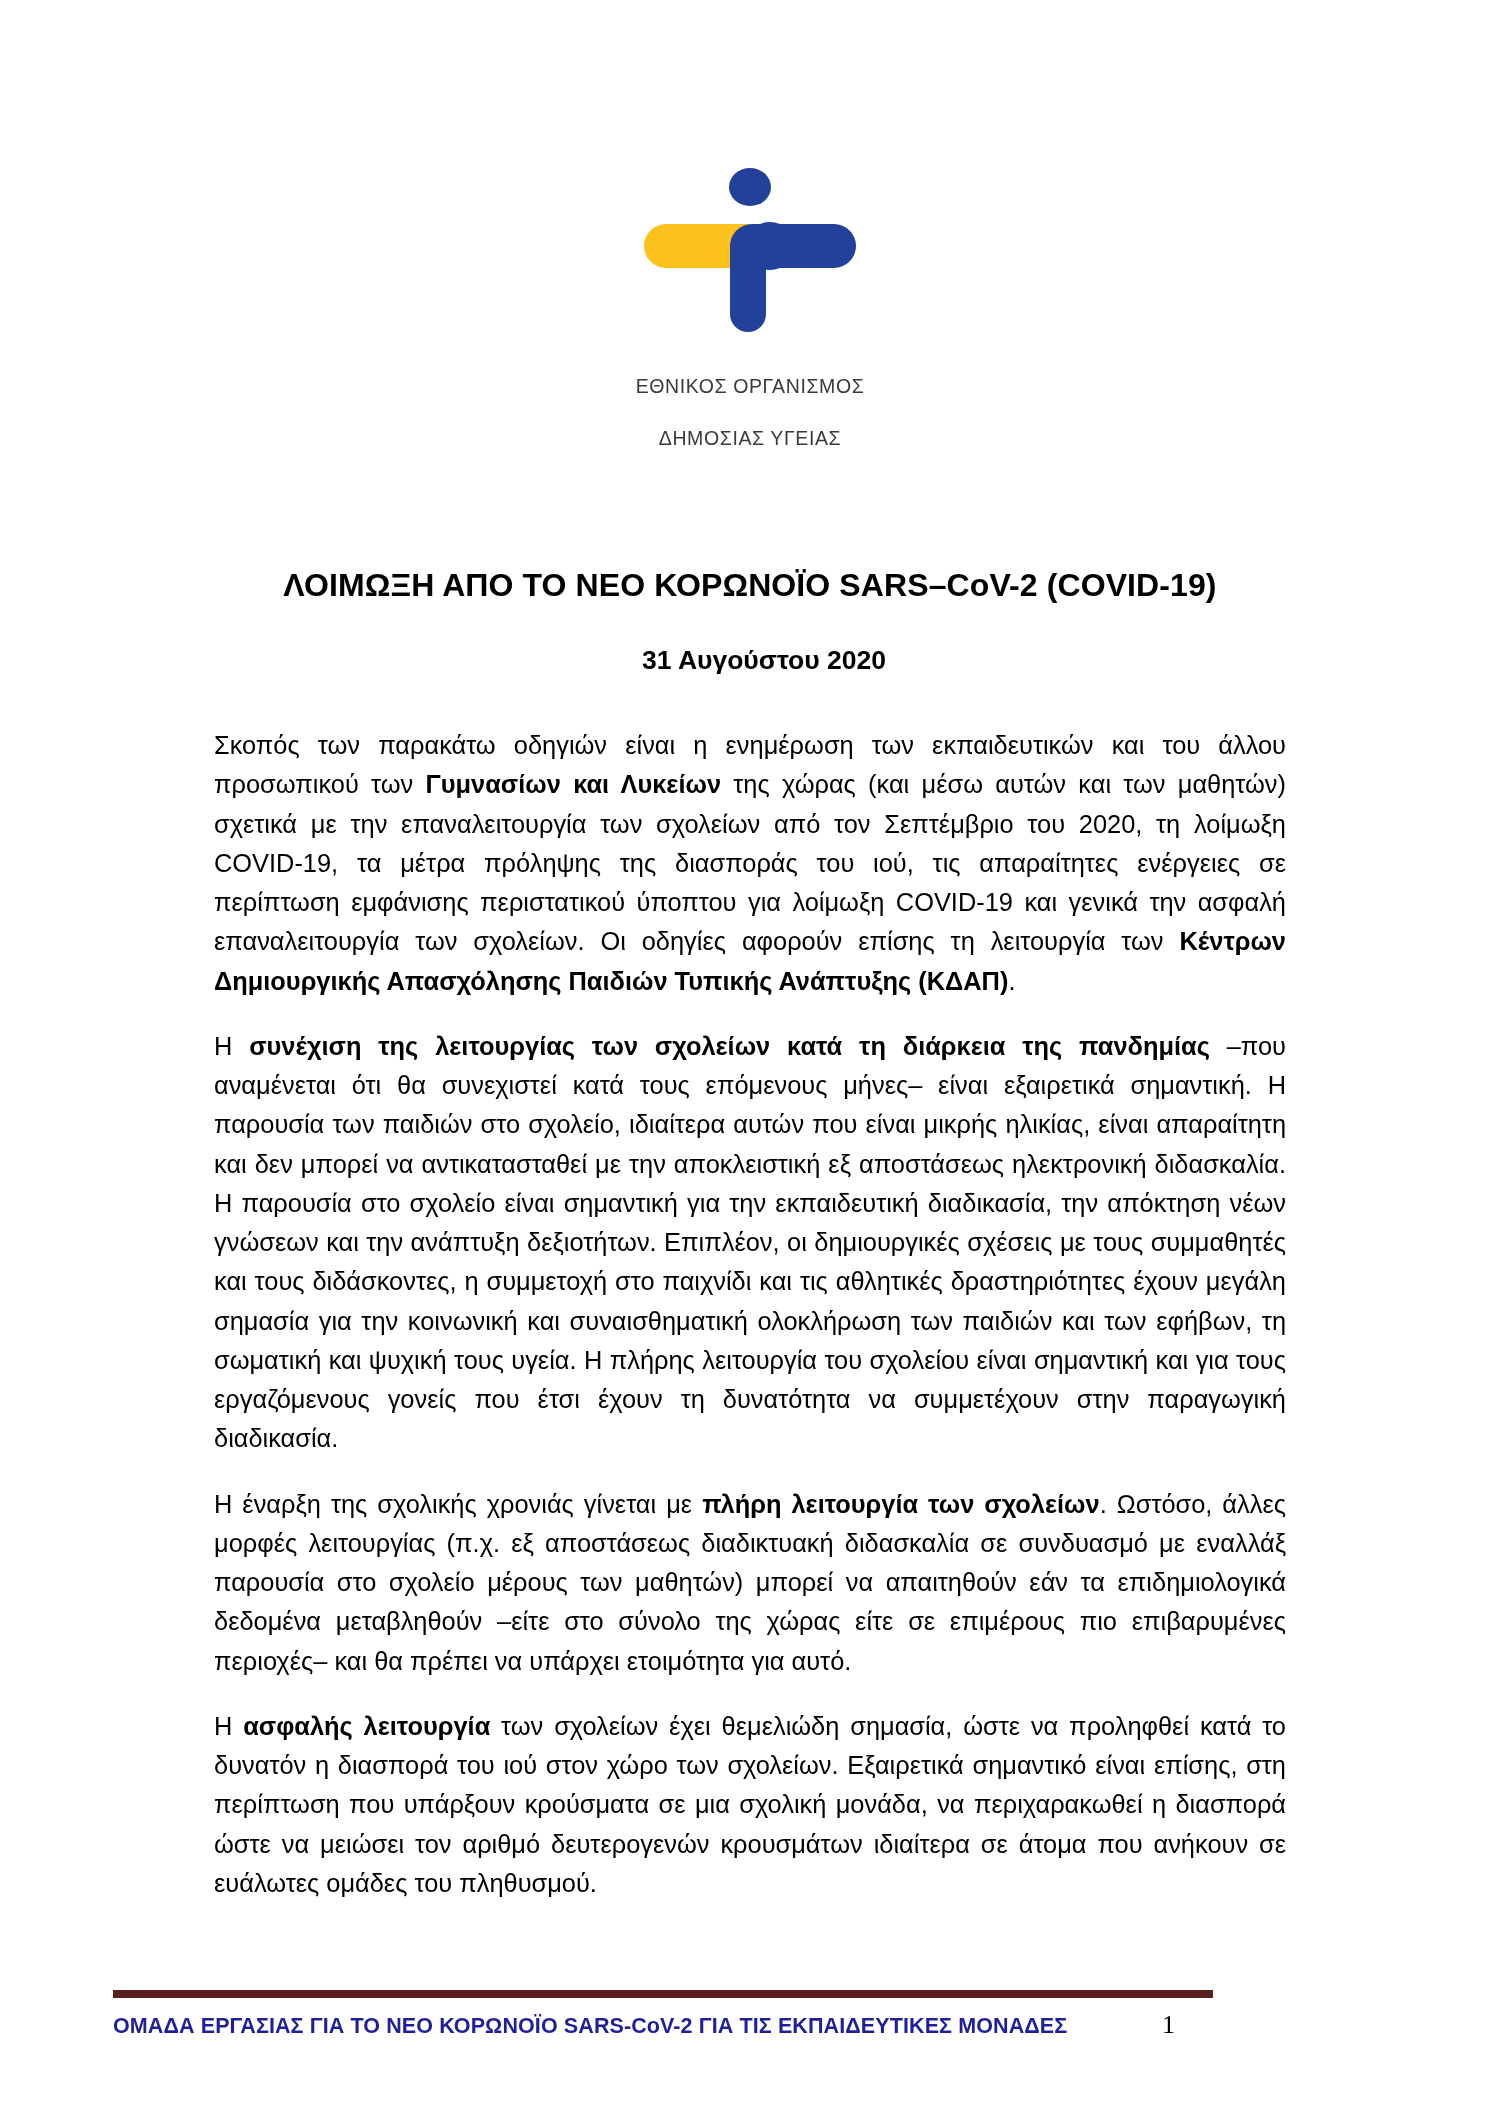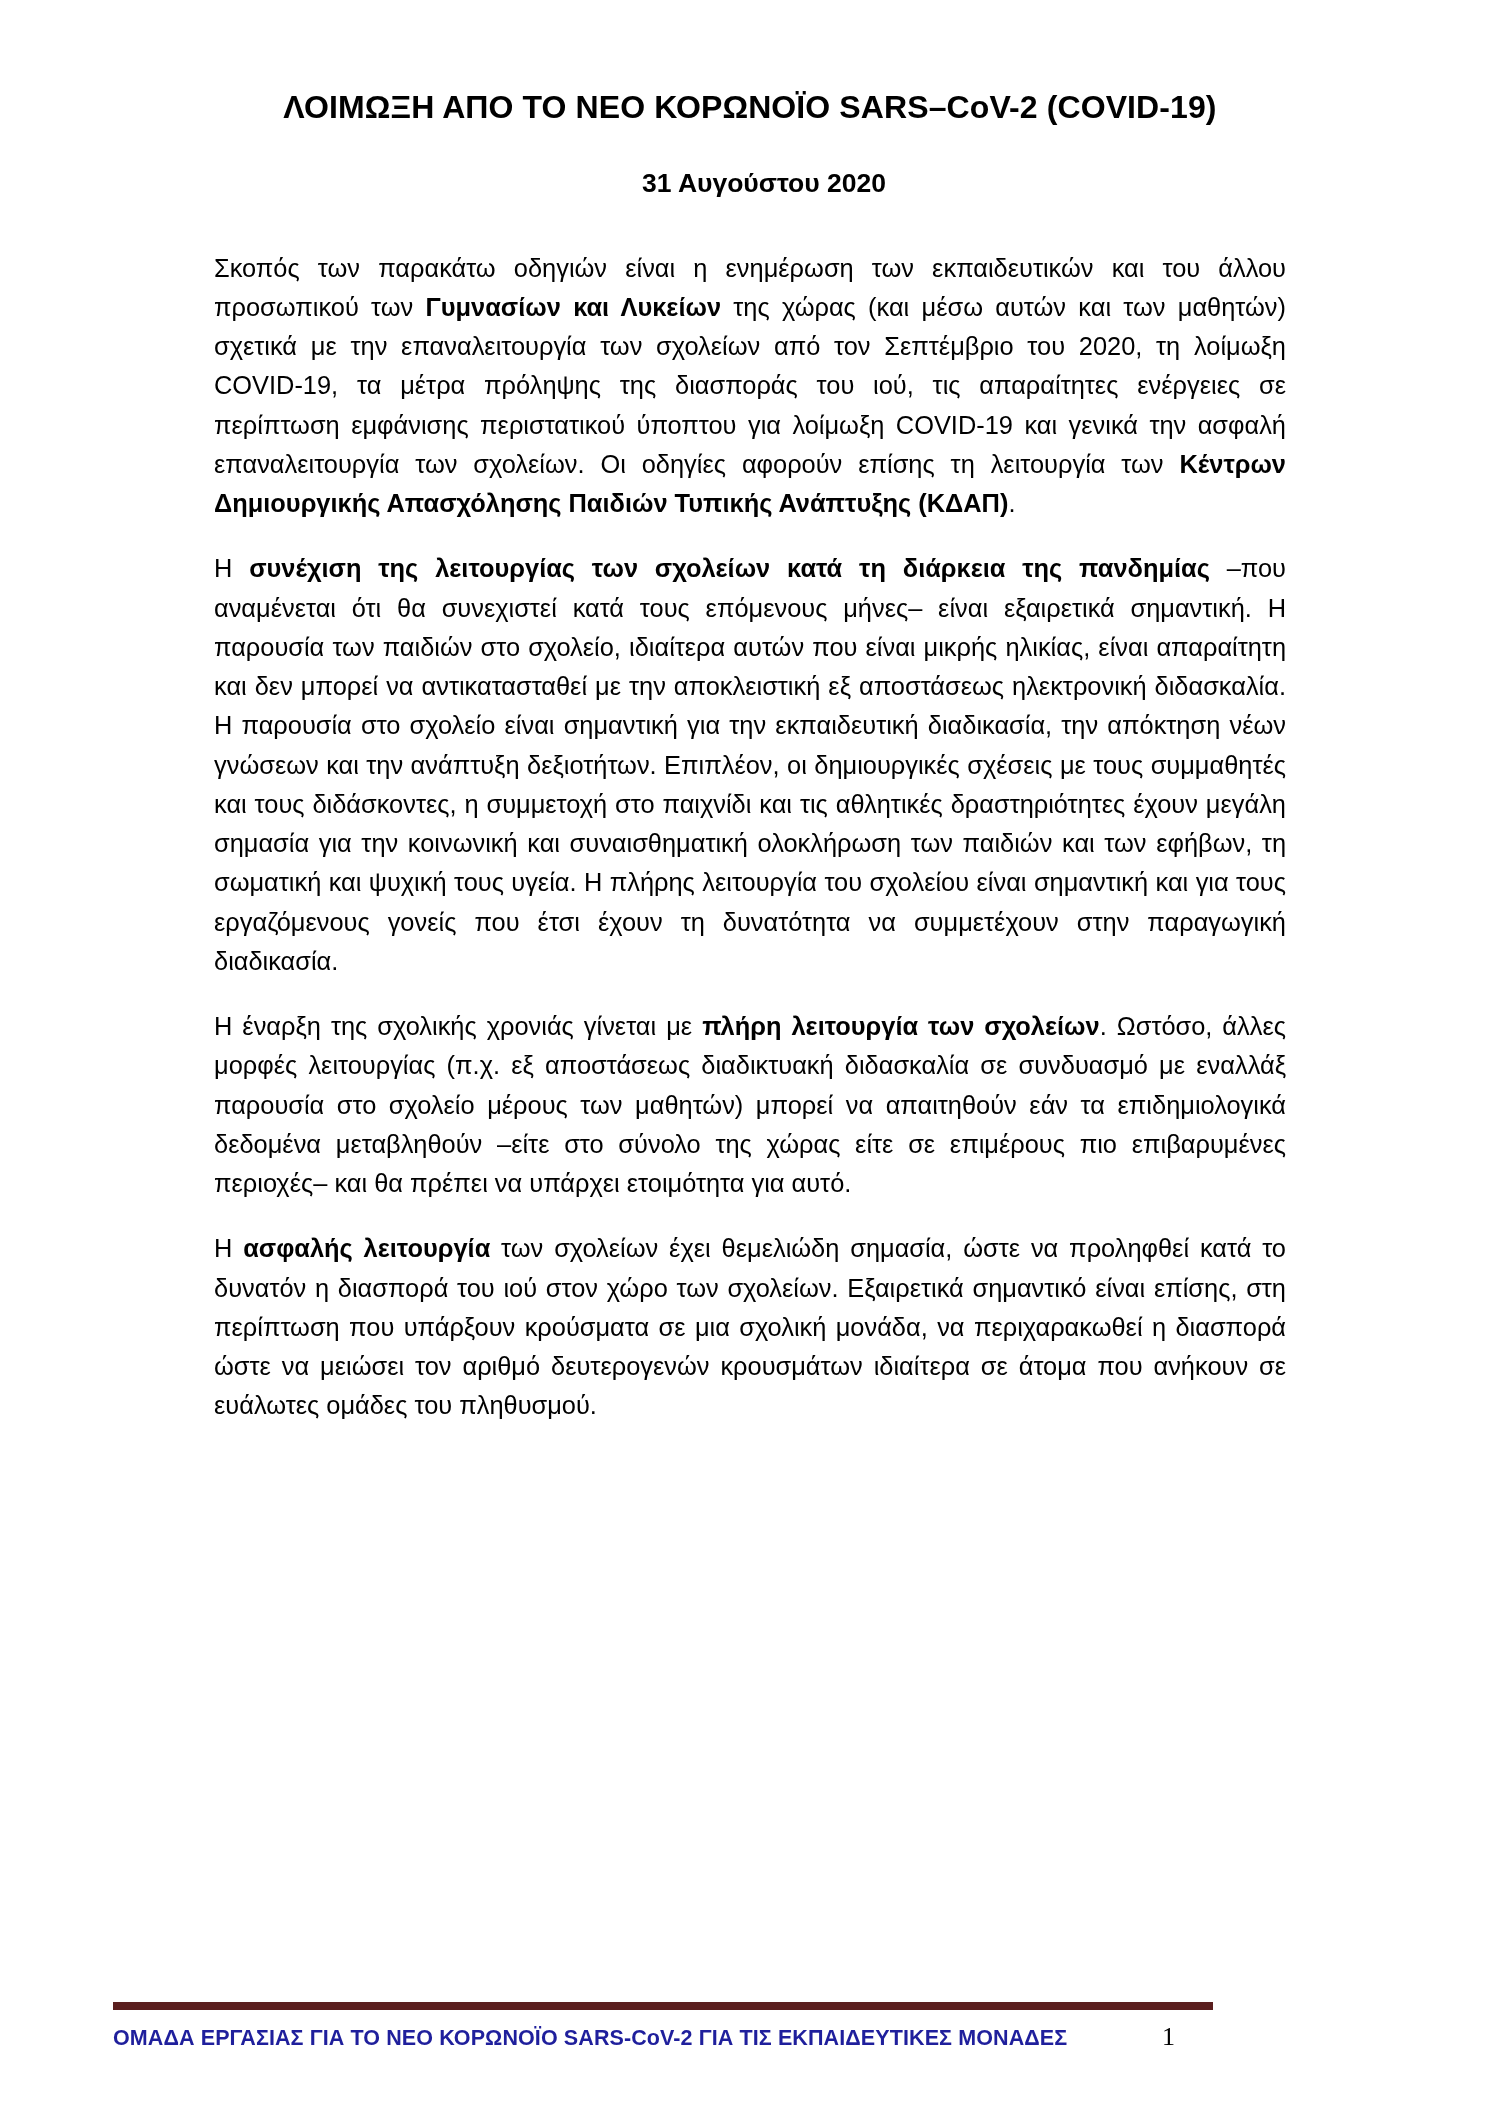--- a/index.html
+++ b/index.html
@@ -84,21 +84,21 @@
     color: #000000;
     hyphens: none;
   }
   p.para b { font-weight: bold; }
 
   
   .footer {
     position: absolute;
     left: 0;
     right: 0;
-    bottom: 70px;
+    bottom: 82px;
     width: 1326px;
   }
   .footer-rule-wrap {
     width: 1100px;
     margin: 0 auto;
   }
   .footer-rule-thick {
     height: 4px;
     background: #5b1f1f;
   }
@@ -127,20 +127,40 @@
     font-size: 26px;
     color: #000000;
     padding-right: 38px;
   }
 </style>
 </head>
 <body>
 
 <div class="page">
 
+  <div class="logo-block">
+    <div class="logo-mark">
+      <svg viewBox="0 0 216 170" xmlns="http://www.w3.org/2000/svg" aria-hidden="true">
+
+        <ellipse cx="108" cy="19" rx="21" ry="19" fill="#23409a"></ellipse>
+
+        <path d="M 24 56 L 104 56 A 22 22 0 0 1 104 100 L 24 100 A 22 22 0 0 1 24 56 Z" fill="#fbc11d"></path>
+
+        <path d="M 110 56 L 192 56 A 22 22 0 0 1 192 100 L 110 100 A 22 22 0 0 1 110 56 Z" fill="#23409a"></path>
+
+        <path d="M 88 78 A 36 36 0 0 1 124 78 L 124 146 A 18 18 0 0 1 88 146 Z" fill="#23409a"></path>
+
+        <circle cx="128" cy="78" r="24" fill="#23409a"></circle>
+      </svg>
+    </div>
+    <div class="logo-caption">
+      <span class="cap-line">ΕΘΝΙΚΟΣ ΟΡΓΑΝΙΣΜΟΣ</span>
+      <span class="cap-line">ΔΗΜΟΣΙΑΣ ΥΓΕΙΑΣ</span>
+    </div>
+  </div>
 
   <div class="title-block">
     <div class="title-line">ΛΟΙΜΩΞΗ ΑΠΟ ΤΟ ΝΕΟ ΚΟΡΩΝΟΪΟ SARS–CoV-2 (COVID-19)</div>
   </div>
   <div class="date-line">31 Αυγούστου 2020</div>
 
   <div class="body-wrap">
     <p class="para"><span>Σκοπός των παρακάτω οδηγιών είναι η ενημέρωση των εκπαιδευτικών και του άλλου προσωπικού των </span><b>Γυμνασίων και Λυκείων</b><span> της χώρας (και μέσω αυτών και των μαθητών) σχετικά με την επαναλειτουργία των σχολείων από τον Σεπτέμβριο του 2020, τη λοίμωξη COVID-19, τα μέτρα πρόληψης της διασποράς του ιού, τις απαραίτητες ενέργειες σε περίπτωση εμφάνισης περιστατικού ύποπτου για λοίμωξη COVID-19 και γενικά την ασφαλή επαναλειτουργία των σχολείων. Οι οδηγίες αφορούν επίσης τη λειτουργία των </span><b>Κέντρων Δημιουργικής Απασχόλησης Παιδιών Τυπικής Ανάπτυξης (ΚΔΑΠ)</b><span>.</span></p>
     <p class="para"><span> Η </span><b>συνέχιση της λειτουργίας των σχολείων κατά τη διάρκεια της πανδημίας</b><span> –που αναμένεται ότι θα συνεχιστεί κατά τους επόμενους μήνες– είναι εξαιρετικά σημαντική. Η παρουσία των παιδιών στο σχολείο, ιδιαίτερα αυτών που είναι μικρής ηλικίας, είναι απαραίτητη και δεν μπορεί να αντικατασταθεί με την αποκλειστική εξ αποστάσεως ηλεκτρονική διδασκαλία. Η παρουσία στο σχολείο είναι σημαντική για την εκπαιδευτική διαδικασία, την απόκτηση νέων γνώσεων και την ανάπτυξη δεξιοτήτων. Επιπλέον, οι δημιουργικές σχέσεις με τους συμμαθητές και τους διδάσκοντες, η συμμετοχή στο παιχνίδι και τις αθλητικές δραστηριότητες έχουν μεγάλη σημασία για την κοινωνική και συναισθηματική ολοκλήρωση των παιδιών και των εφήβων, τη σωματική και ψυχική τους υγεία. Η πλήρης λειτουργία του σχολείου είναι σημαντική και για τους εργαζόμενους γονείς που έτσι έχουν τη δυνατότητα να συμμετέχουν στην παραγωγική διαδικασία.</span></p>
     <p class="para"><span>Η έναρξη της σχολικής χρονιάς γίνεται με </span><b>πλήρη λειτουργία των σχολείων</b><span>. Ωστόσο, άλλες μορφές λειτουργίας (π.χ. εξ αποστάσεως διαδικτυακή διδασκαλία σε συνδυασμό με εναλλάξ παρουσία στο σχολείο μέρους των μαθητών) μπορεί να απαιτηθούν εάν τα επιδημιολογικά δεδομένα μεταβληθούν –είτε στο σύνολο της χώρας είτε σε επιμέρους πιο επιβαρυμένες περιοχές– και θα πρέπει να υπάρχει ετοιμότητα για αυτό.</span></p>

